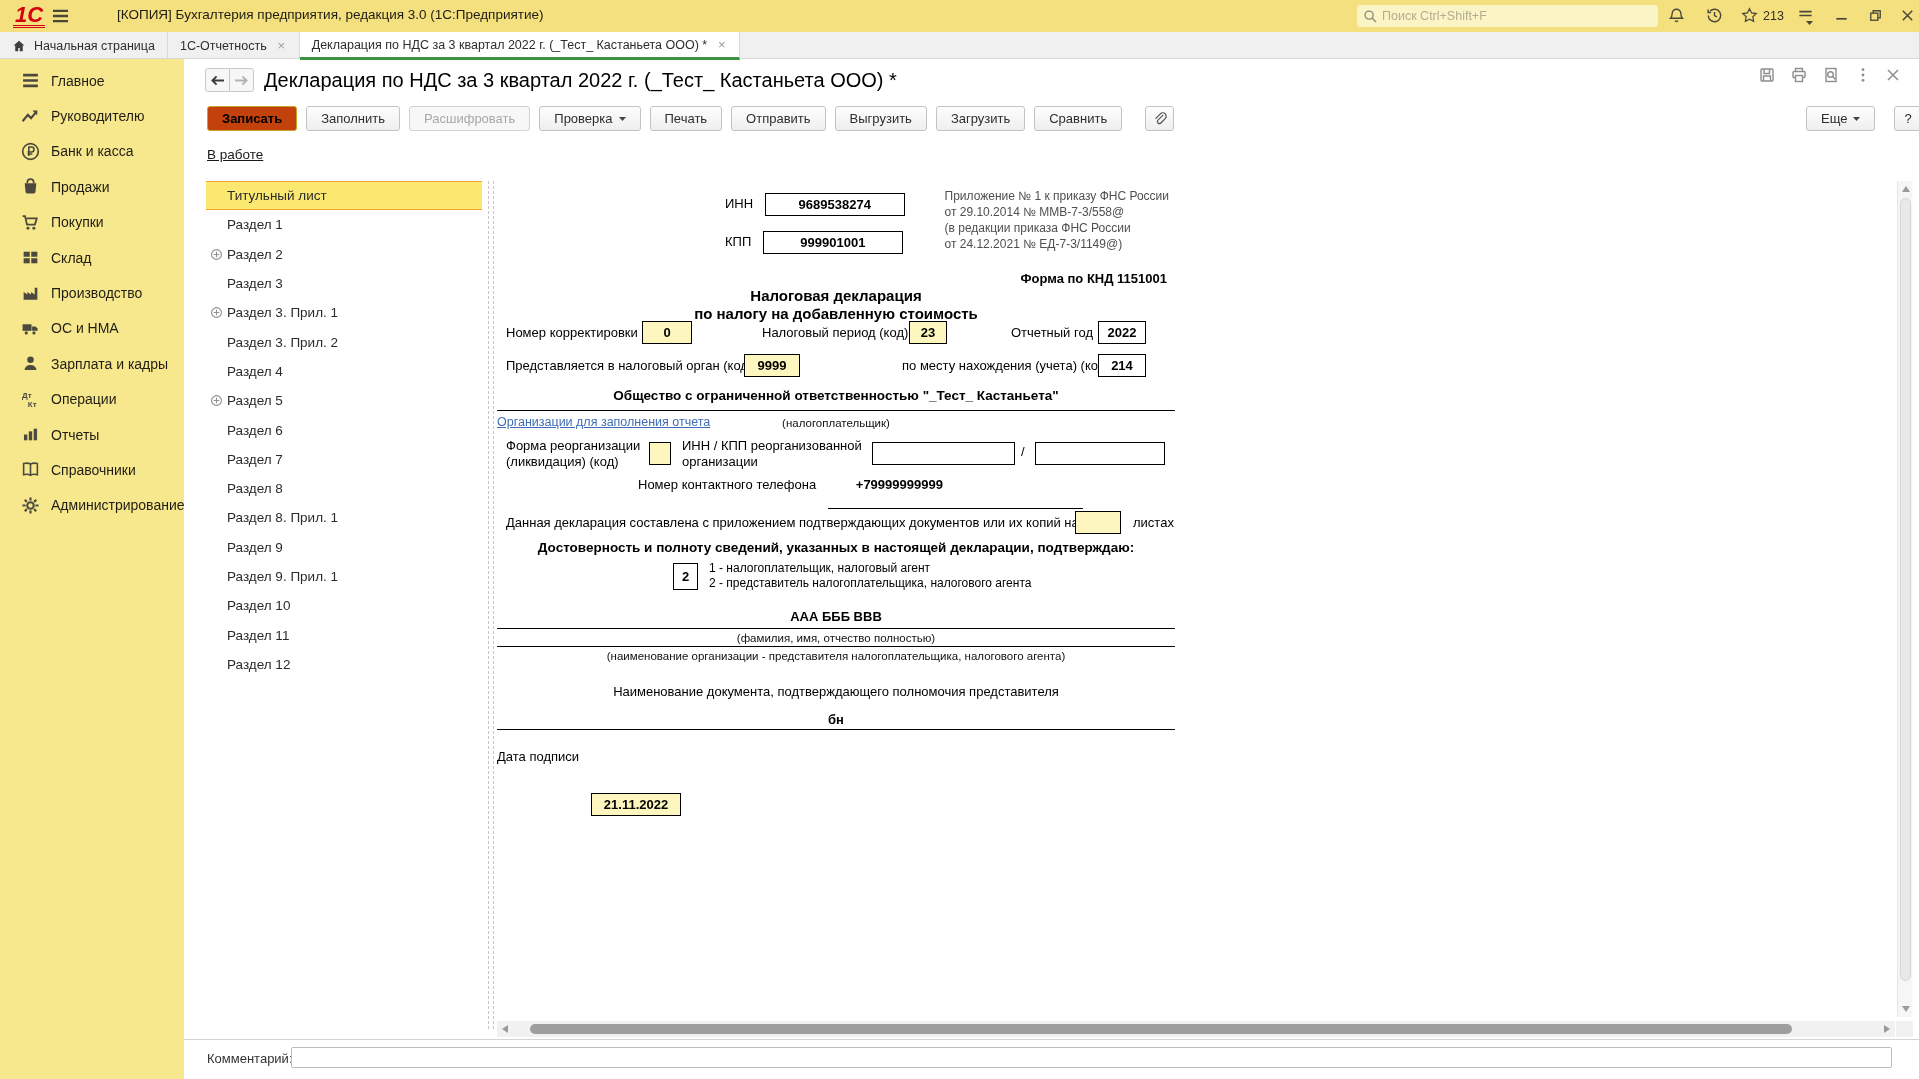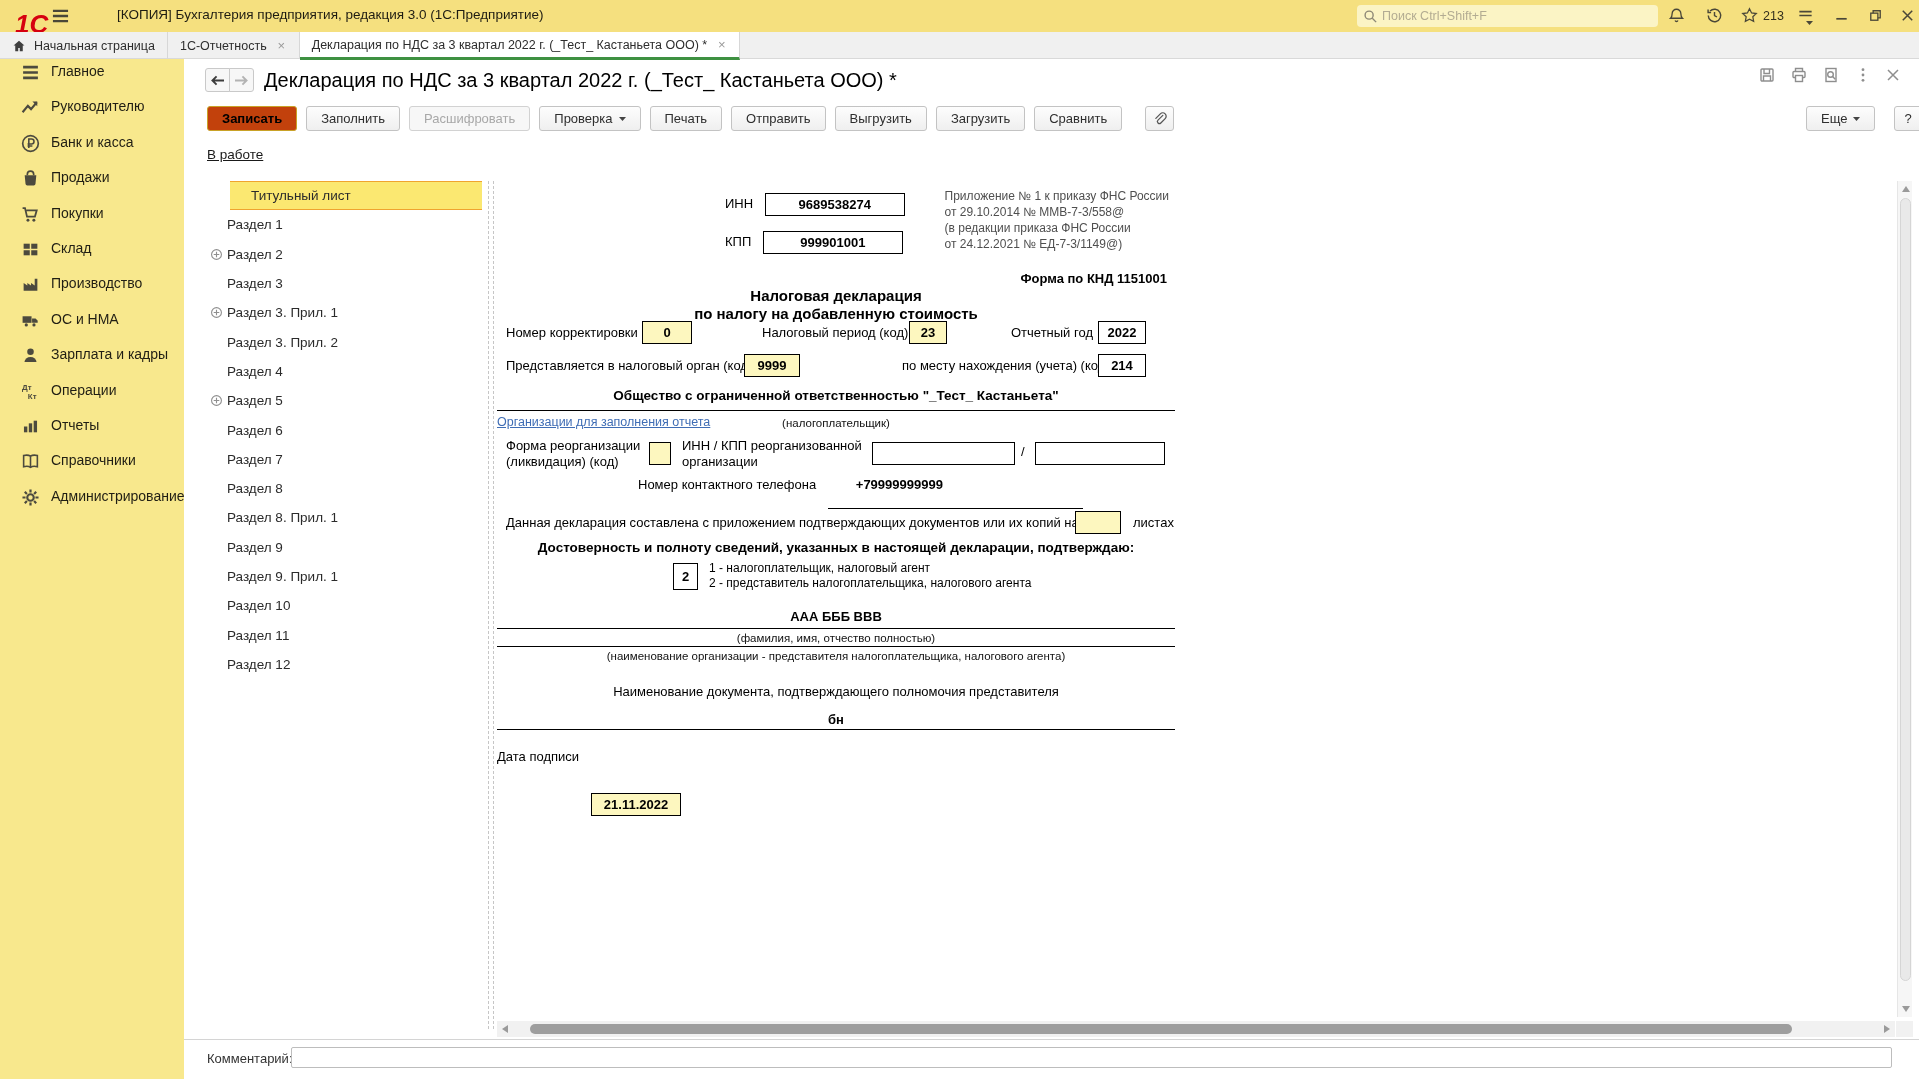--- a/index.html
+++ b/index.html
@@ -3,41 +3,41 @@
 <meta charset="utf-8">
 <style>
   * { margin:0; padding:0; box-sizing:border-box; }
   html,body { width:1919px; height:1079px; }
   body { font-family:"Liberation Sans","DejaVu Sans",sans-serif; background:#fff; overflow:hidden; }
   #app { position:relative; width:1919px; height:1079px; background:#fff; }
   .icon svg { width:100%; height:100%; display:block; }
 
   
   .titlebar { position:absolute; left:0; top:0; width:1919px; height:32px; background:#f5e07f; display:flex; align-items:center; }
-  .logo1c { position:absolute; left:13px; top:14px; font-weight:bold; font-style:italic; font-size:26px; color:#d6000f; border-bottom:3px double #d6000f; line-height:21px; padding:0 2px; }
+  .logo1c { position:absolute; left:13px; top:4px; font-weight:bold; font-style:italic; font-size:22px; color:#d6000f; border-bottom:3px double #d6000f; line-height:21px; padding:0 2px; }
   .hamburger { position:absolute; left:52px; top:8px; width:17px; height:16px; color:#4a4738; cursor:pointer; }
   .app-title { position:absolute; left:117px; top:7px; font-size:13.5px; color:#1e1c12; }
   .tb-search { position:absolute; left:1357px; top:5px; width:301px; height:22px; background:#fbf4c5; border-radius:4px; display:flex; align-items:center; padding:0 6px; }
   .tb-search .icon { width:14px; height:14px; color:#8d8876; margin-right:5px; }
   .tb-search input { border:none; outline:none; background:transparent; font-size:12.5px; color:#333; width:250px; font-family:inherit; }
   .tb-search input::placeholder { color:#b3ac92; }
   .tb-ico { position:absolute; top:7px; width:17px; height:17px; color:#4a4738; cursor:pointer; }
   .fav-count { position:absolute; left:1763px; top:9px; font-size:12.5px; color:#33301f; }
   .caret-mini { position:absolute; left:1806px; top:21px; width:7px; height:4px; color:#4a4738; }
 
   
   .tabbar { position:absolute; left:0; top:32px; width:1919px; height:27px; background:#f0f0f0; border-bottom:1px solid #d9d9d9; display:flex; }
   .tab { height:27px; display:flex; align-items:center; padding:0 12px; font-size:12.5px; color:#2d2d2d; border-right:1px solid #d7d7d7; cursor:pointer; }
   .tab .icon { width:14px; height:14px; color:#3f3f3f; margin-right:8px; }
   .tab .tab-x { margin-left:9px; color:#9a9a9a; font-size:13px; width:11px; height:15px; line-height:15px; text-align:center; }
   .tab.active { background:#fff; border-bottom:3px solid #3e9141; height:28px; margin-bottom:-1px; }
 
   
   .sidebar { position:absolute; left:0; top:59px; width:184px; height:1020px; background:#f8e88d; padding-top:4px; }
-  .side-item { height:35.4px; display:flex; align-items:flex-start; cursor:pointer; }
+  .side-item { height:35.4px; display:flex; align-items:center; cursor:pointer; }
   .side-item .icon { width:19px; height:19px; margin-left:21px; color:#4c4a3e; flex:none; }
   .side-item .lbl { margin-left:11px; font-size:14px; color:#201e14; white-space:nowrap; }
 
   
   .navbtn { position:absolute; top:68px; width:25px; height:24px; background:#f7f7f7; border:1px solid #c9c9c9; display:flex; align-items:center; justify-content:center; cursor:pointer; }
   .navbtn .icon { width:15px; height:13px; }
   #btn-back { left:205px; border-radius:3px 0 0 3px; color:#3c3c3c; }
   #btn-fwd  { left:229px; border-radius:0 3px 3px 0; color:#b3b3b3; }
   .page-title { position:absolute; left:264px; top:69px; font-size:20px; color:#000; white-space:nowrap; }
   .winico { position:absolute; top:66px; width:18px; height:18px; color:#8e8e8e; cursor:pointer; }
@@ -51,21 +51,21 @@
   .tbtn.iconbtn { padding:0 6px; margin-left:14px; }
   .tbtn.iconbtn .icon { width:15px; height:15px; color:#555; }
   .tb-right { position:absolute; top:106px; display:flex; gap:19px; }
   .status-link { position:absolute; left:207px; top:147px; font-size:13.5px; color:#1a1a1a; text-decoration:underline; cursor:pointer; }
 
   
   .sections { position:absolute; left:206px; top:181px; width:276px; }
   .sec-item { height:29.3px; display:flex; align-items:center; font-size:13.5px; color:#2b2b2b; cursor:pointer; position:relative; }
   .sec-item .lbl { margin-left:21px; }
   .sec-item .exp { position:absolute; left:4px; top:8px; width:13px; height:13px; color:#8f8f8f; }
-  .sec-item.selected { background:#fbe871; border-top:1px solid #efa42f; border-bottom:1px solid #efa42f;margin-left:24px; }
+  .sec-item.selected { background:#fbe871; border-top:1px solid #efa42f; border-bottom:1px solid #efa42f; }
   .splitter { position:absolute; top:181px; width:0; height:848px; border-left:1px dashed #c6c6c6; }
 
   
   .sheet { position:absolute; left:497px; top:181px; width:678px; height:640px; font-size:13px; color:#000; }
   .srow { position:absolute; white-space:nowrap; }
   .fbox { display:inline-block; border:1px solid #000; height:23px; line-height:21px; text-align:center; font-weight:bold; font-size:13px; background:#fff; vertical-align:middle; }
   .fbox.yellow { background:#fdf7bf; }
   .hr { position:absolute; left:0; width:678px; border-top:1px solid #000; }
   .cap { font-size:11.5px; color:#111; }
   .bold { font-weight:bold; }

